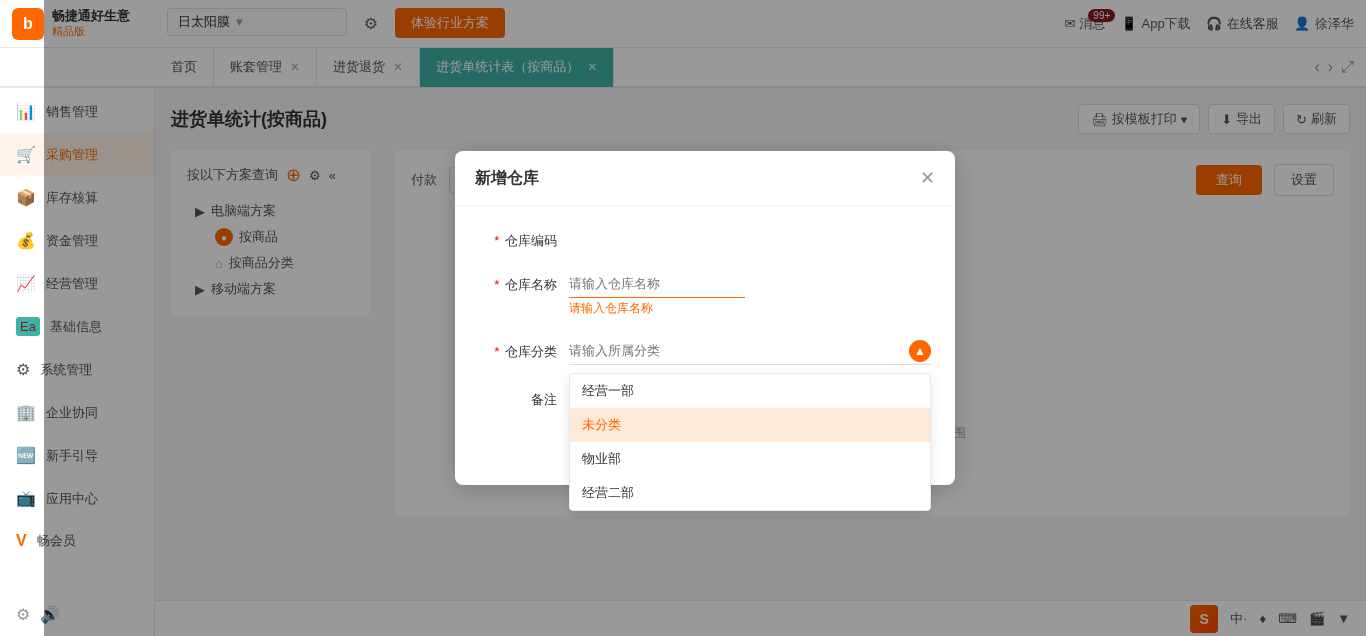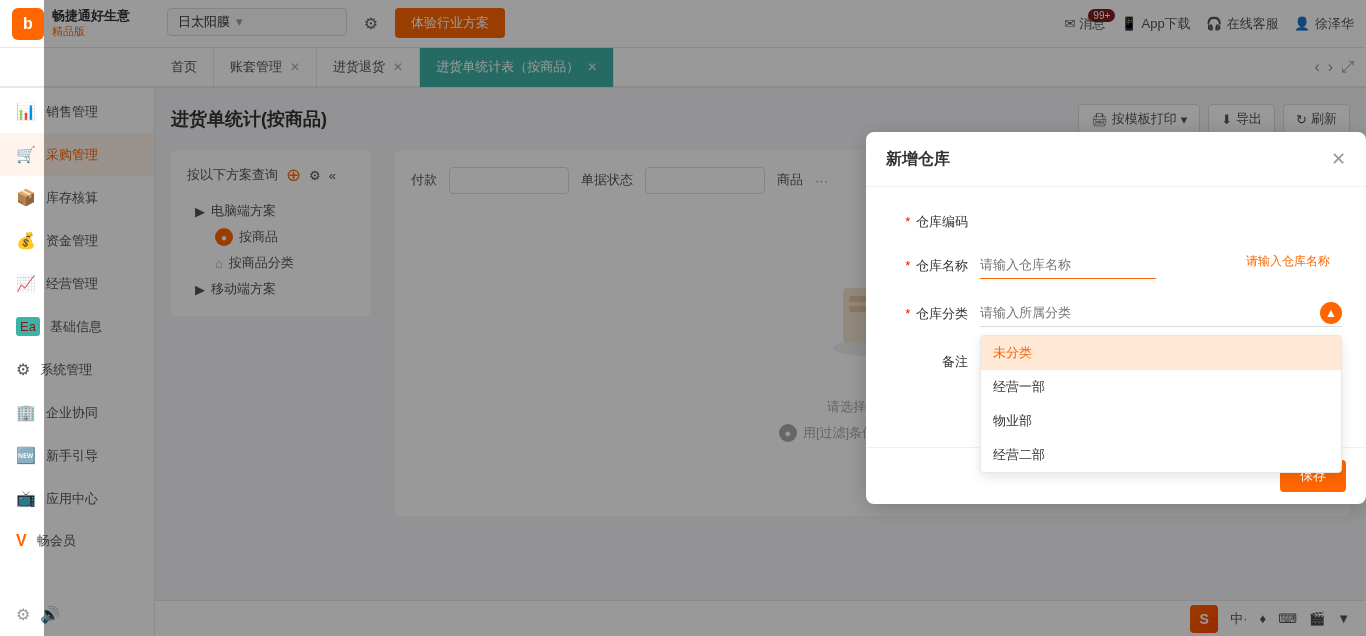--- a/index.html
+++ b/index.html
@@ -319,21 +319,21 @@
     }
 
     
     .modal-overlay {
       position: fixed;
       top: 0; left: 0; right: 0; bottom: 0;
       background: rgba(0,0,0,0.4);
       z-index: 1000;
       display: flex;
       align-items: center;
-      justify-content: flex-end;
+      justify-content: center;
       margin-left: 44px;
     }
     .modal {
       background: #fff;
       border-radius: 8px;
       width: 500px;
       box-shadow: 0 4px 24px rgba(0,0,0,0.2);
       overflow: visible;
       position: relative;
     }
@@ -706,57 +706,54 @@
     </div>
     <div class="modal-body">
 
       <div class="form-row">
         <div class="form-label">
           <span class="required">*</span>
           <span>仓库编码</span>
         </div>
       </div>
 
-      <div class="form-row" style="flex-direction:row;">
+      <div class="form-row" style="flex-direction:column;">
         <div style="display:flex;align-items:flex-start;">
           <div class="form-label">
             <span class="required">*</span>
             <span>仓库名称</span>
           </div>
           <input class="form-control error" type="text" placeholder="请输入仓库名称" style="">
         </div>
         <div style="margin-left:90px;color:#f60;font-size:12px;margin-top:2px;">请输入仓库名称</div>
       </div>
 
       <div class="form-row">
         <div class="form-label">
           <span class="required">*</span>
           <span>仓库分类</span>
         </div>
         <div class="dropdown-wrapper">
           <input class="dropdown-input" type="text" placeholder="请输入所属分类" style="">
           <div class="dropdown-arrow">▲</div>
           <div class="dropdown-menu">
+            <div class="dropdown-item">经营一部</div>
             <div class="dropdown-item selected">未分类</div>
-            <div class="dropdown-item">经营一部</div>
             <div class="dropdown-item">物业部</div>
             <div class="dropdown-item">经营二部</div>
           </div>
         </div>
       </div>
 
       <div class="form-row">
         <div class="form-label">
           <span>备注</span>
         </div>
         <textarea class="form-textarea" style=""></textarea>
       </div>
-    </div>
-    <div class="modal-footer">
-      <button class="btn-save">保存</button>
     </div>
   </div>
 </div>
 
 <div class="bottom-bar">
   <div class="s-logo">S</div>
   <div class="bottom-bar-item">
     <span>中·</span>
   </div>
   <div class="bottom-bar-item">

